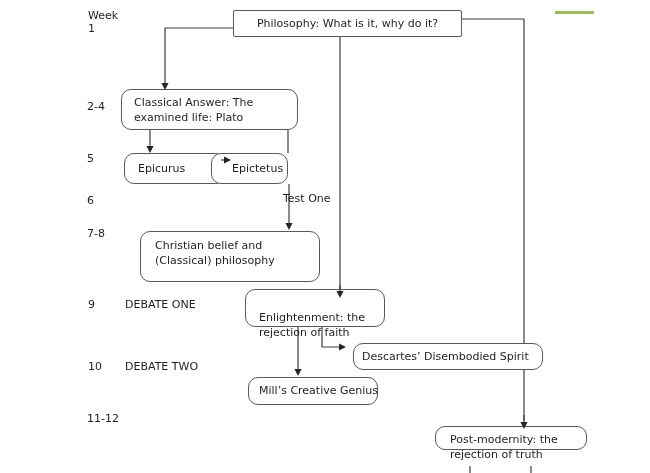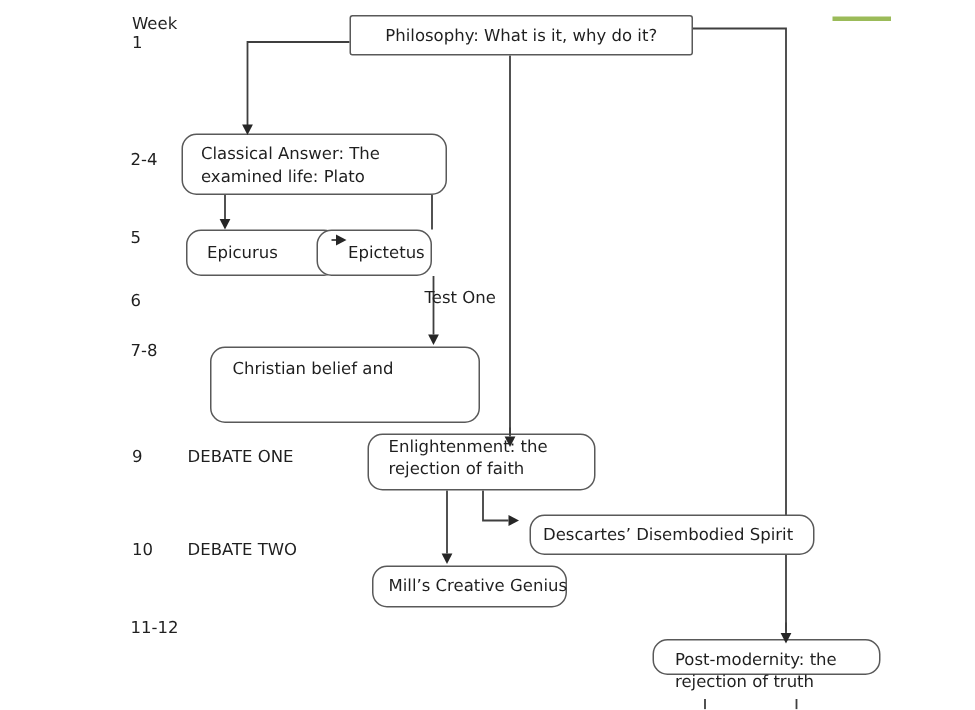--- a/index.html
+++ b/index.html
@@ -75,23 +75,24 @@
   <div class="node" style="left:124px;top:153px;width:102px;height:31px;padding-left:13px">
     <div class="line" style="line-height:29px">Epicurus</div>
   </div>
 
   <div class="node" style="left:211px;top:153px;width:77px;height:31px;padding-left:20px">
     <div class="line" style="line-height:29px">Epictetus</div>
   </div>
 
   <div class="node" style="left:140px;top:231px;width:180px;height:51px;padding:6px 0 0 14px">
     <div class="line">Christian belief and</div>
+    <div class="line">(Classical) philosophy</div>
   </div>
 
-  <div class="node" style="left:245px;top:289px;width:152px;height:38px;padding:0 0 0 13px">
+  <div class="node" style="left:245px;top:289px;width:140px;height:38px;padding:20px 0 0 13px">
     <div class="line">Enlightenment: the</div>
     <div class="line">rejection of faith</div>
   </div>
 
   <div class="node" style="left:353px;top:343px;width:190px;height:27px;padding-left:8px">
     <div class="line" style="line-height:25px">Descartes’ Disembodied Spirit</div>
   </div>
 
   <div class="node" style="left:248px;top:377px;width:130px;height:28px;padding-left:10px">
     <div class="line" style="line-height:26px">Mill’s Creative Genius</div>

